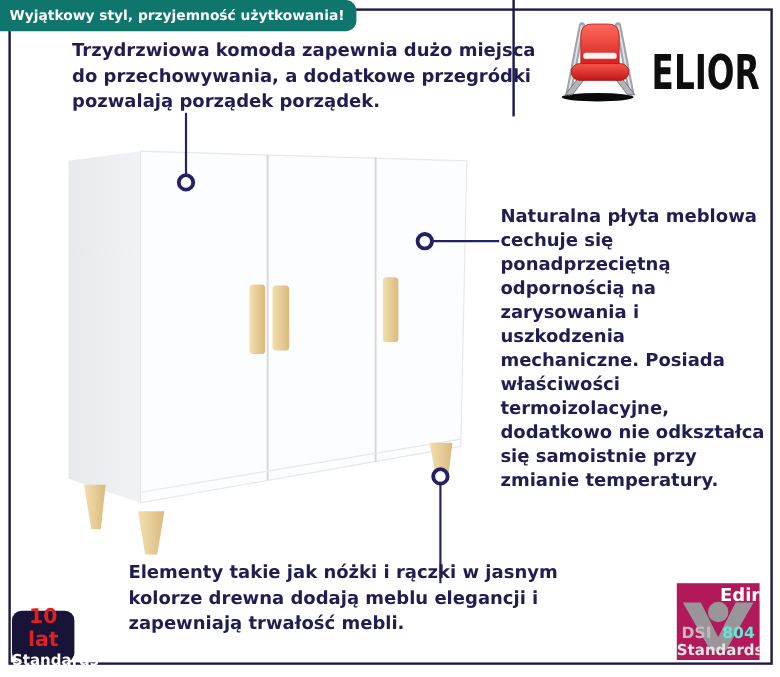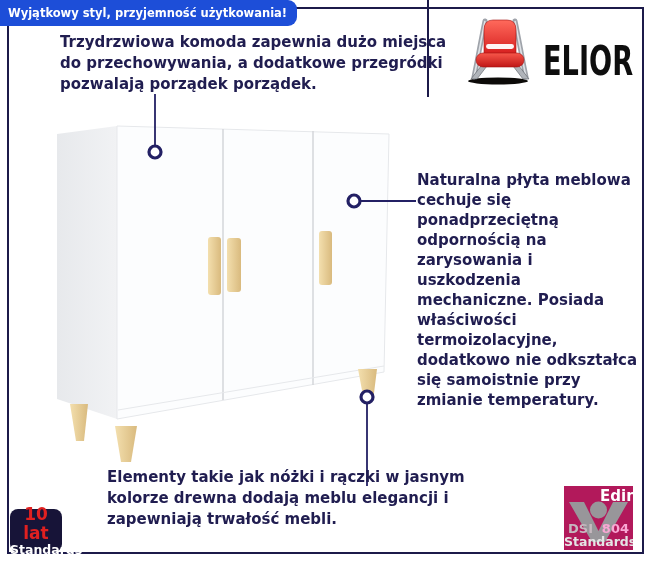--- a/index.html
+++ b/index.html
@@ -10,21 +10,21 @@
     color:#201d50;
   }
   
   .frame {
     position:absolute; left:7px; top:7px; width:637px; height:547px;
     border:2px solid #1c1a4a; pointer-events:none;
   }
   
   .banner {
     position:absolute; left:0; top:0; width:297px; height:26px;
-    background:#1d4ed8; border-radius:0 9px 9px 0;
+    background:#0f766e; border-radius:0 9px 9px 0;
     display:flex; align-items:center; padding-left:8px;
   }
   .banner span {
     color:#ffffff; font-weight:bold; font-size:11.5px; white-space:nowrap;
   }
   
   .logo-divider {
     position:absolute; left:427px; top:0; width:2px; height:97px;
     background:#1c1a4a;
   }
@@ -60,21 +60,21 @@
   }
   .standards svg { position:absolute; left:0; top:0; width:69px; height:64px; }
   .standards .s-brand {
     position:absolute; left:0; top:1px; width:100%; text-align:center;
     color:#ffffff; font-weight:bold; font-size:15px; z-index:2;padding-left:36px;
   }
   .standards .s-left {
     position:absolute; left:4px; top:35px; color:#c6b8bf; font-weight:bold; font-size:13px; z-index:2;
   }
   .standards .s-right {
-    position:absolute; right:4px; top:35px; color:#f9a8d4; font-weight:bold; font-size:13px; z-index:2;
+    position:absolute; right:4px; top:35px; color:#5eead4; font-weight:bold; font-size:13px; z-index:2;
   }
   .standards .s-bottom {
     position:absolute; left:0; bottom:1px; width:100%; text-align:center;
     color:#e5e5e5; font-weight:bold; font-size:12.5px; z-index:2;
   }
 </style>
 </head>
 <body>
 
 <div class="frame"></div>

